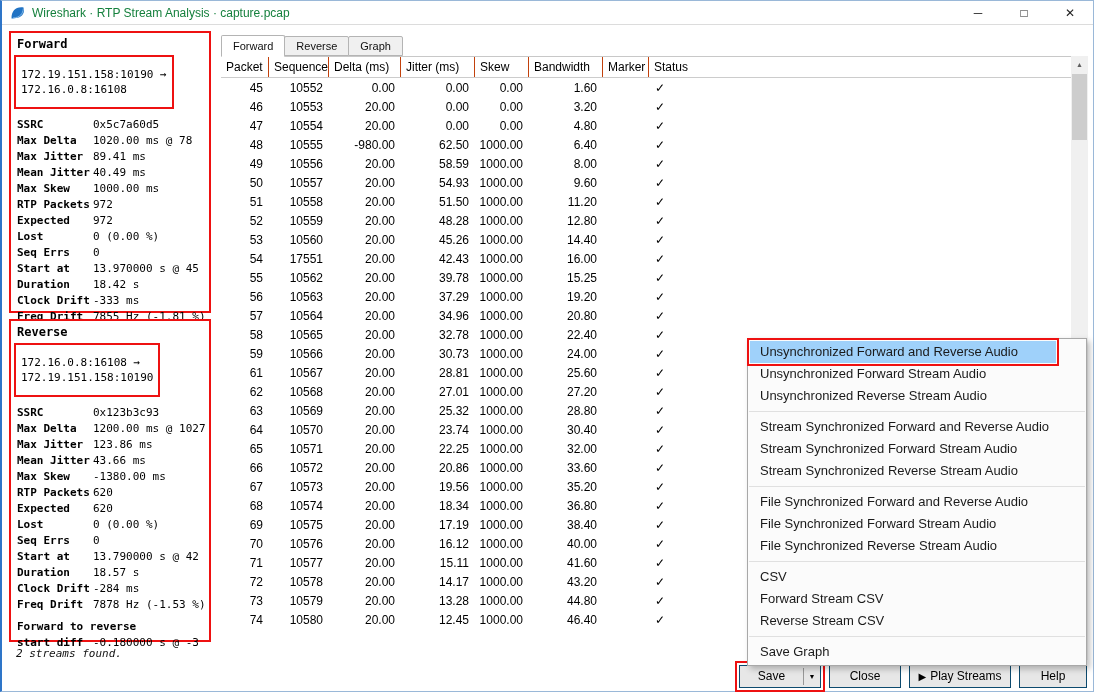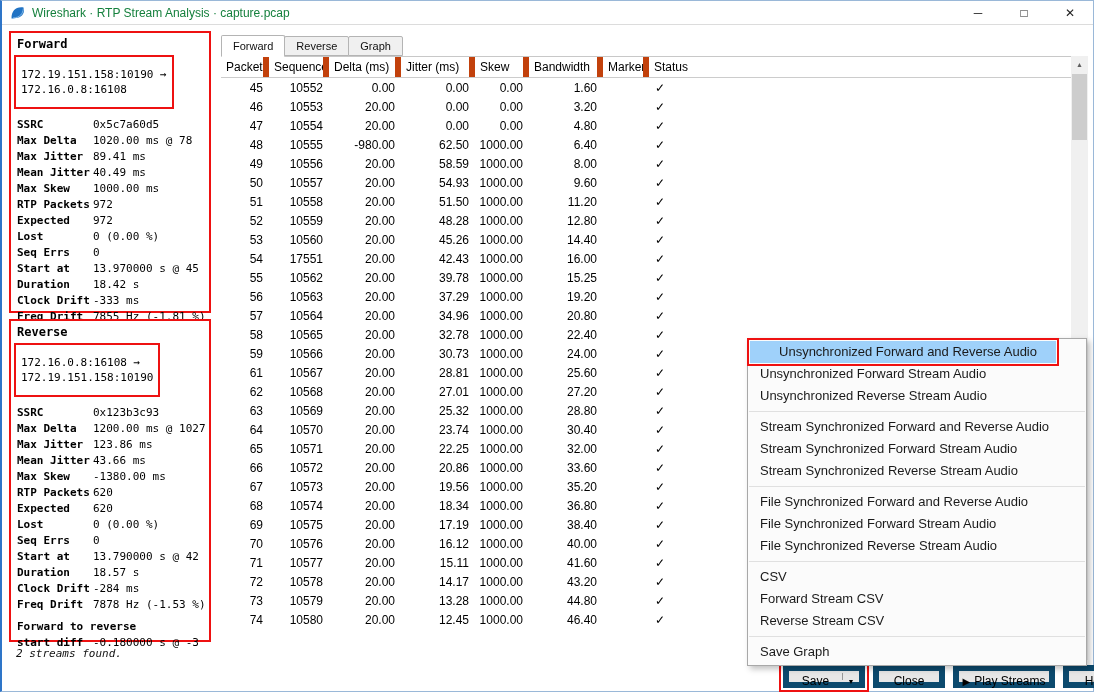--- a/index.html
+++ b/index.html
@@ -31,21 +31,21 @@
 
   
   .tabbar { position:absolute; left:219px; top:34px; height:21px; display:flex; z-index:2; }
   .tab { height:20px; margin-top:1px; padding:0 11px; font-size:11px; line-height:19px; color:#111;
          background:#f0f0f0; border:1px solid #b4b4b4; border-radius:2px 2px 0 0; margin-right:-1px; }
   .tab.active { height:22px; margin-top:0; line-height:21px; background:#fff; border-bottom:1px solid #fff; }
 
   
   .thead { position:absolute; left:219px; top:55px; width:850px; height:22px; background:#fff;
            border-top:1px solid #c8c8c8; border-bottom:1px solid #cccccc; display:flex; font-size:12px; z-index:1; }
-  .th { line-height:20px; padding-left:5px; border-right:6px solid #c2410c; color:#000; overflow:hidden; white-space:nowrap; }
+  .th { line-height:20px; padding-left:5px; border-right:1px solid #c2410c; color:#000; overflow:hidden; white-space:nowrap; }
   .th:last-child { border-right:none; flex:1; }
   .tbody { position:absolute; left:219px; top:78px; width:850px; font-size:12px; }
   .tr { display:flex; height:19px; line-height:19px; }
   .td { overflow:hidden; white-space:nowrap; }
   .num { text-align:right; padding-right:6px; }
   .c0 { width:48px; } .c1 { width:60px; } .c2 { width:72px; } .c3 { width:74px; }
   .c4 { width:54px; } .c5 { width:74px; } .c6 { width:46px; }
   .c7 { width:100px; padding-left:6px; }
   .h0 { width:48px; } .h1 { width:60px; } .h2 { width:72px; } .h3 { width:74px; }
   .h4 { width:54px; } .h5 { width:74px; } .h6 { width:46px; }
@@ -56,26 +56,26 @@
                 font-size:7px; color:#606060; background:#f0f0f0; }
   .scroll-up { top:0; } .scroll-down { bottom:0; }
   .scroll-thumb { position:absolute; left:1px; top:18px; width:15px; height:66px; background:#cdcdcd; }
 
   
   .context-menu { position:absolute; left:745px; top:337px; width:340px; background:#fbfbfb;
                   border:1px solid #a8a8a8; box-shadow:3px 3px 6px rgba(0,0,0,0.25); padding:2px 0; z-index:10;
                   font-size:13px; color:#1a1a1a; }
   .menu-item { height:22px; line-height:22px; padding-left:12px; white-space:nowrap; overflow:hidden; }
   .menu-item.highlighted { width:306px; margin-left:2px; padding-left:10px; background:#9fd1fa;
-                           outline:2px solid #ee1111; outline-offset:1px;text-align:center; }
+                           outline:2px solid #ee1111; outline-offset:1px; }
   .menu-sep { height:1px; background:#e0e0e0; margin:4px 1px; }
 
   
-  .btn { position:absolute; top:664px; height:23px; background:#e7e7e7; border:6px solid #0c4a6e;
-         font-size:12px; color:#000; text-align:center; line-height:21px;margin-left:44px; }
+  .btn { position:absolute; top:664px; height:23px; background:#e7e7e7; border:1px solid #0c4a6e;
+         font-size:12px; color:#000; text-align:center; line-height:21px; }
   .btn-save { left:737px; width:82px; display:flex; align-items:stretch; outline:2px solid #ee1111; outline-offset:2px; }
   .btn-save .save-label { flex:1; line-height:21px; }
   .btn-save .save-split { width:1px; background:#989898; margin:2px 0; }
   .btn-save .save-arrow { width:16px; font-size:7px; line-height:21px; }
   .btn-close { left:827px; width:72px; }
   .btn-play { left:907px; width:102px; }
   .btn-play .play-glyph { font-size:10px; margin-right:4px; }
   .btn-help { left:1017px; width:68px; }
 </style>
 </head>

